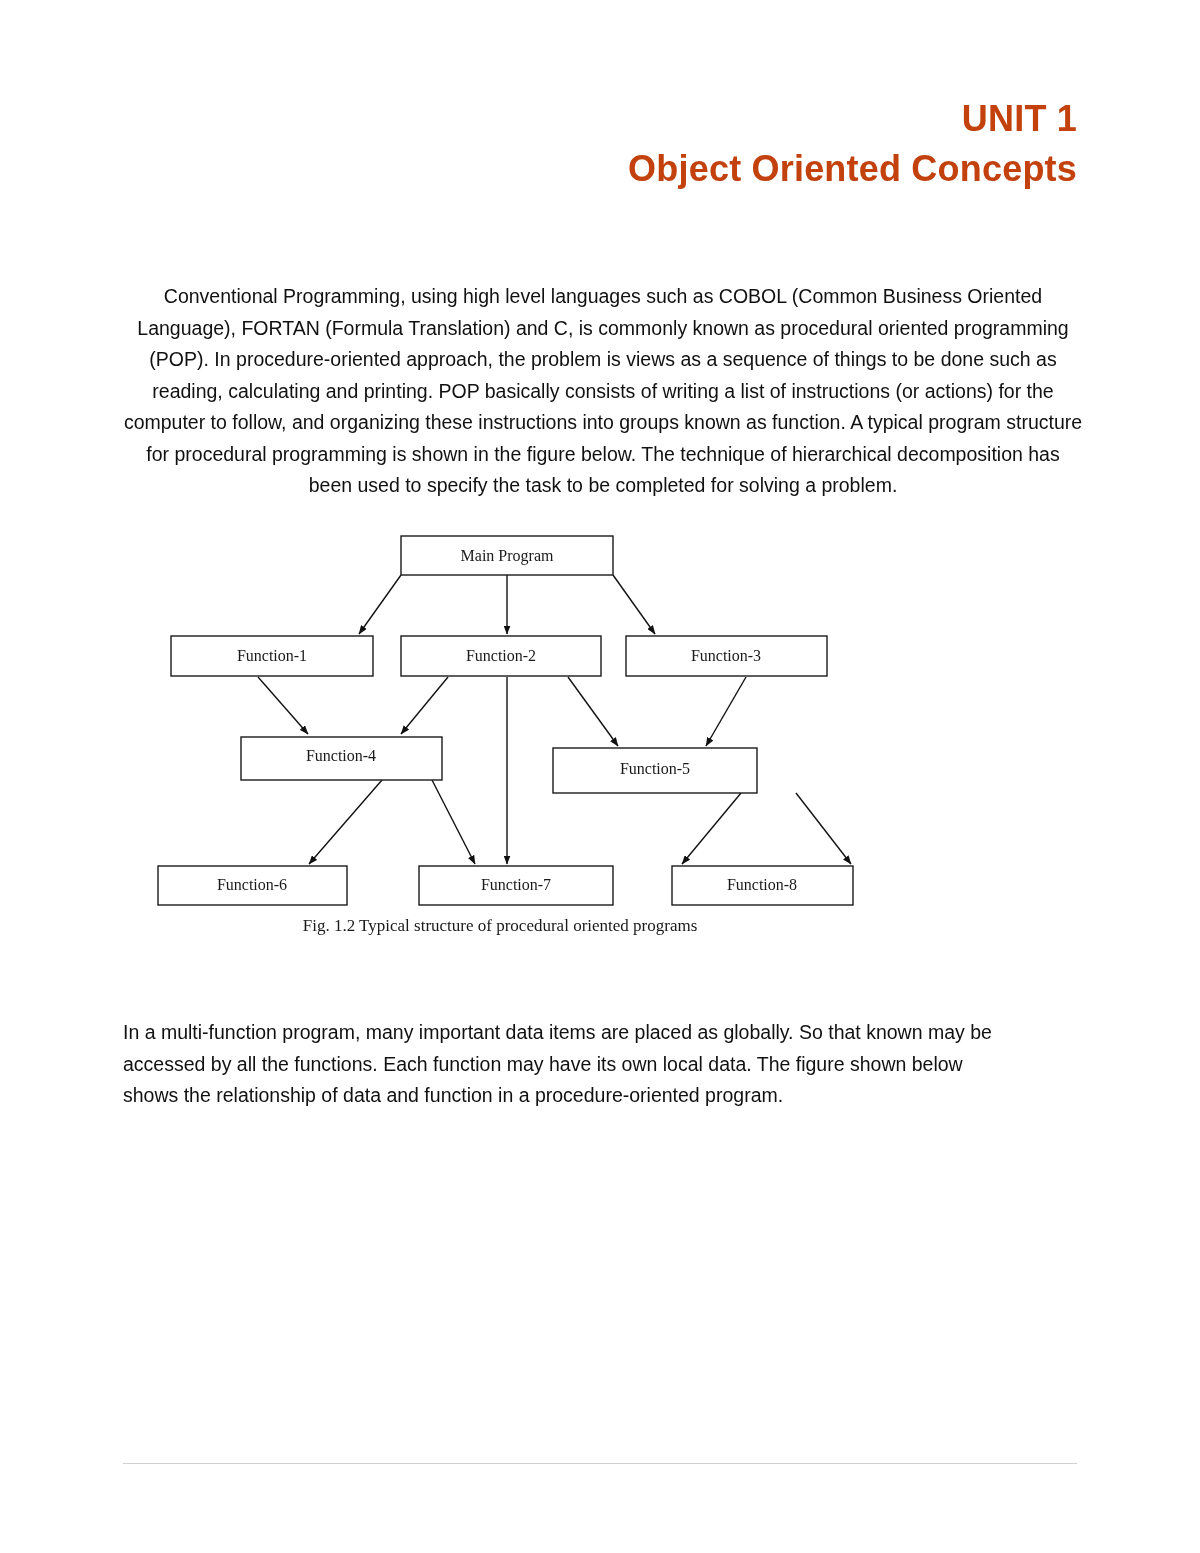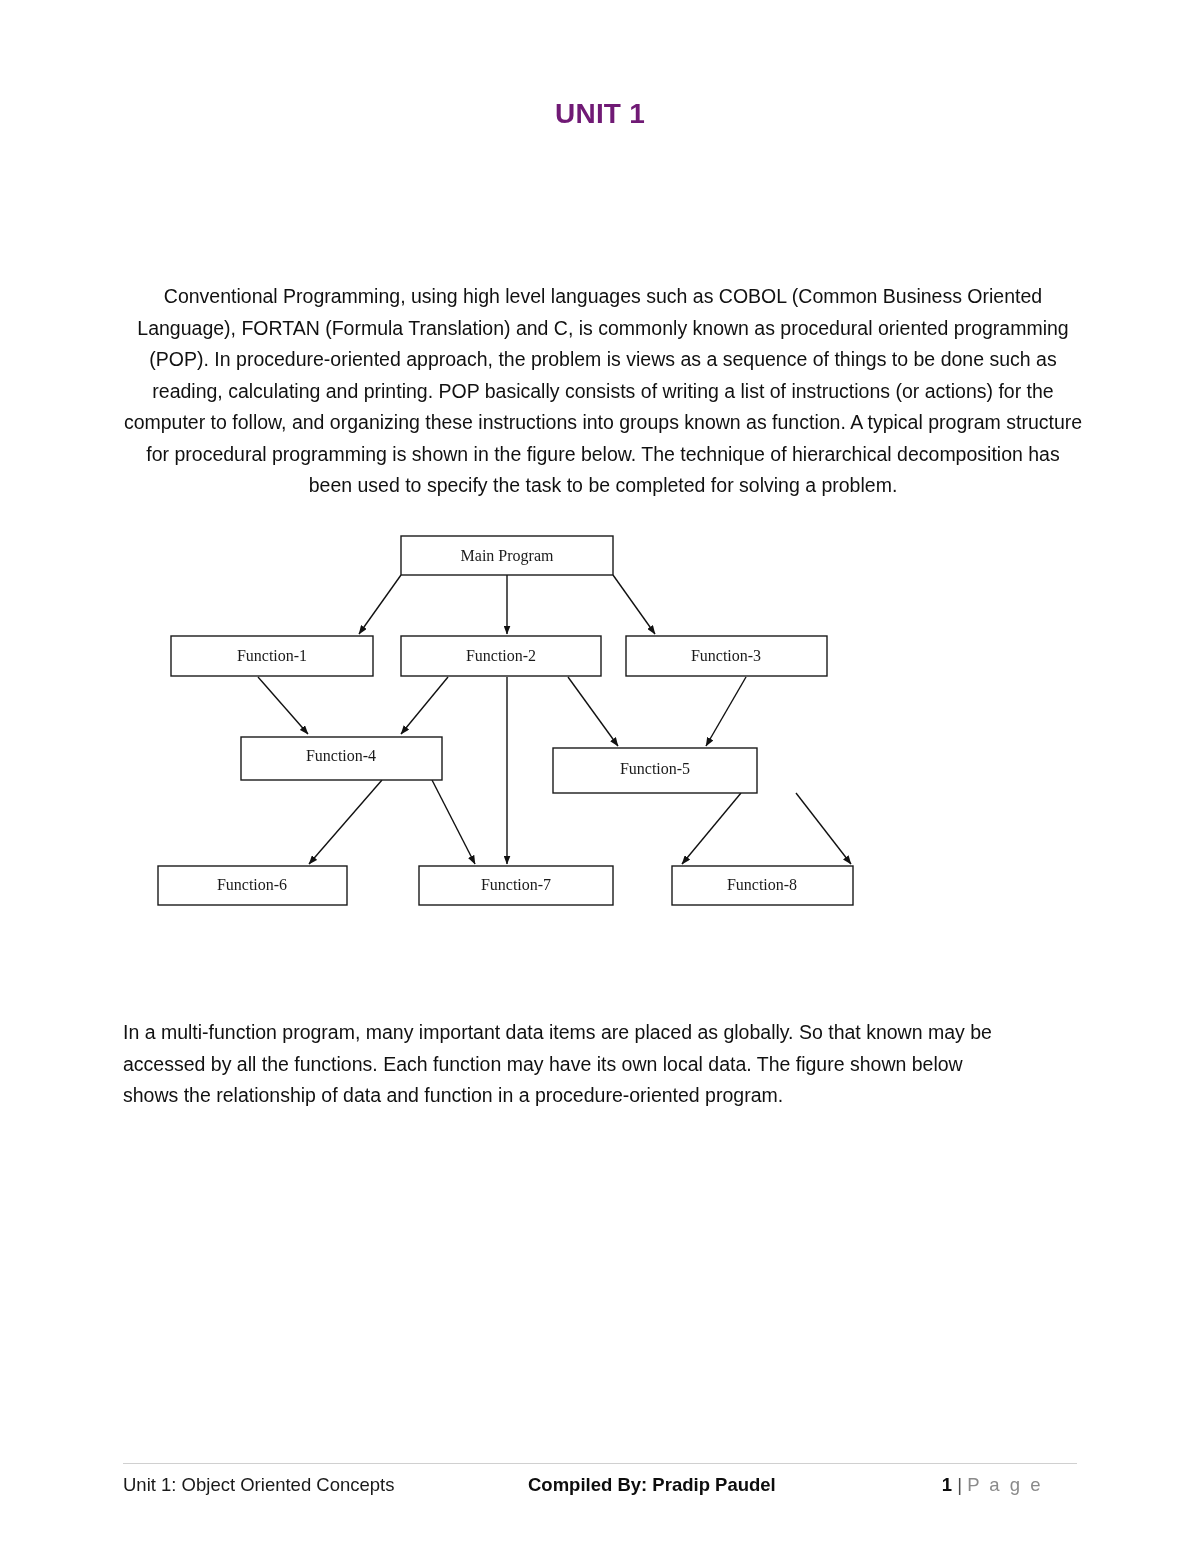--- a/index.html
+++ b/index.html
@@ -20,25 +20,25 @@
     position: absolute;
     inset: 0;
     background: #ffffff;
   }
 
   
   .doc-title {
     position: absolute;
     left: 123px;
     width: 954px;
-    text-align: center;
+    text-align: right;
     font-weight: bold;
-    font-size: 28px;
+    font-size: 36px;
     letter-spacing: 0.2px;
-    color: #701a75;
+    color: #c2410c;
   }
   .doc-title.t1 { top: 98px; }
   .doc-title.t2 { top: 148px; }
 
   .section-heading {
     position: absolute;
     left: 123px;
     top: 236px;
     font-weight: bold;
     font-size: 25px;
@@ -128,20 +128,21 @@
     font-size: 16px;
     fill: #1a1a1a;
   }
 </style>
 </head>
 <body>
 
 <div class="page">
 
   <div class="doc-title t1">UNIT 1</div>
+  <div class="doc-title t2">Object Oriented Concepts</div>
 
 
   <div class="para p1">Conventional Programming, using high level languages such as COBOL (Common Business Oriented Language), FORTAN (Formula Translation) and C, is commonly known as procedural oriented programming (POP). In procedure-oriented approach, the problem is views as a sequence of things to be done such as reading, calculating and printing. POP basically consists of writing a list of instructions (or actions) for the computer to follow, and organizing these instructions into groups known as function. A typical program structure for procedural programming is shown in the figure below. The technique of hierarchical decomposition has been used to specify the task to be completed for solving a problem.</div>
 
   <div class="figure">
     <svg width="740" height="415" viewBox="0 0 740 415" xmlns="http://www.w3.org/2000/svg">
       <defs>
         <marker id="arrowhead" markerWidth="9" markerHeight="7" refX="8.5" refY="3.5" orient="auto" markerUnits="userSpaceOnUse">
           <polygon points="0 0, 9 3.5, 0 7" fill="#111111"></polygon>
         </marker>
@@ -191,23 +192,19 @@
         <text class="boxlabel" x="585" y="129">Function-3</text>
         <text class="boxlabel" x="200" y="229">Function-4</text>
         <text class="boxlabel" x="514" y="242">Function-5</text>
         <text class="boxlabel" x="111" y="358">Function-6</text>
         <text class="boxlabel" x="375" y="358">Function-7</text>
         <text class="boxlabel" x="621" y="358">Function-8</text>
       </g>
     </svg>
   </div>
 
+  <div class="fig-caption">Fig. 1.2 Typical structure of procedural oriented programs</div>
 
   <div class="para p2">In a multi-function program, many important data items are placed as globally. So that known may be accessed by all the functions. Each function may have its own local data. The figure shown below shows the relationship of data and function in a procedure-oriented program.</div>
 
   <div class="footer-rule"></div>
-  <div class="footer">
-    <span class="footer-left">Unit 1: Object Oriented Concepts</span>
-    <span class="footer-center">Compiled By: Pradip Paudel</span>
-    <span class="footer-right"><span class="pg-num">1</span><span> </span><span class="pg-sep">|</span><span> </span><span class="pg-word">P a g e</span></span>
-  </div>
 
 </div>
 
 </body></html>

